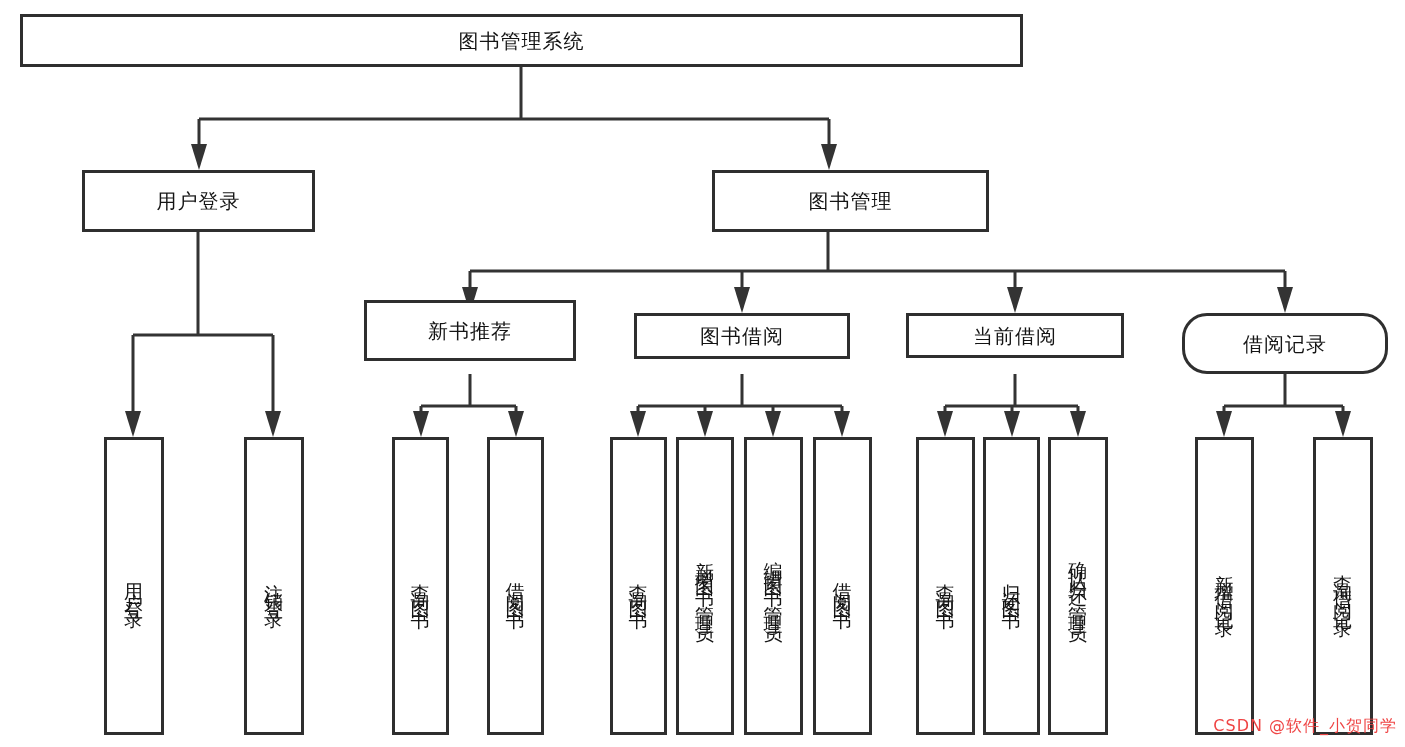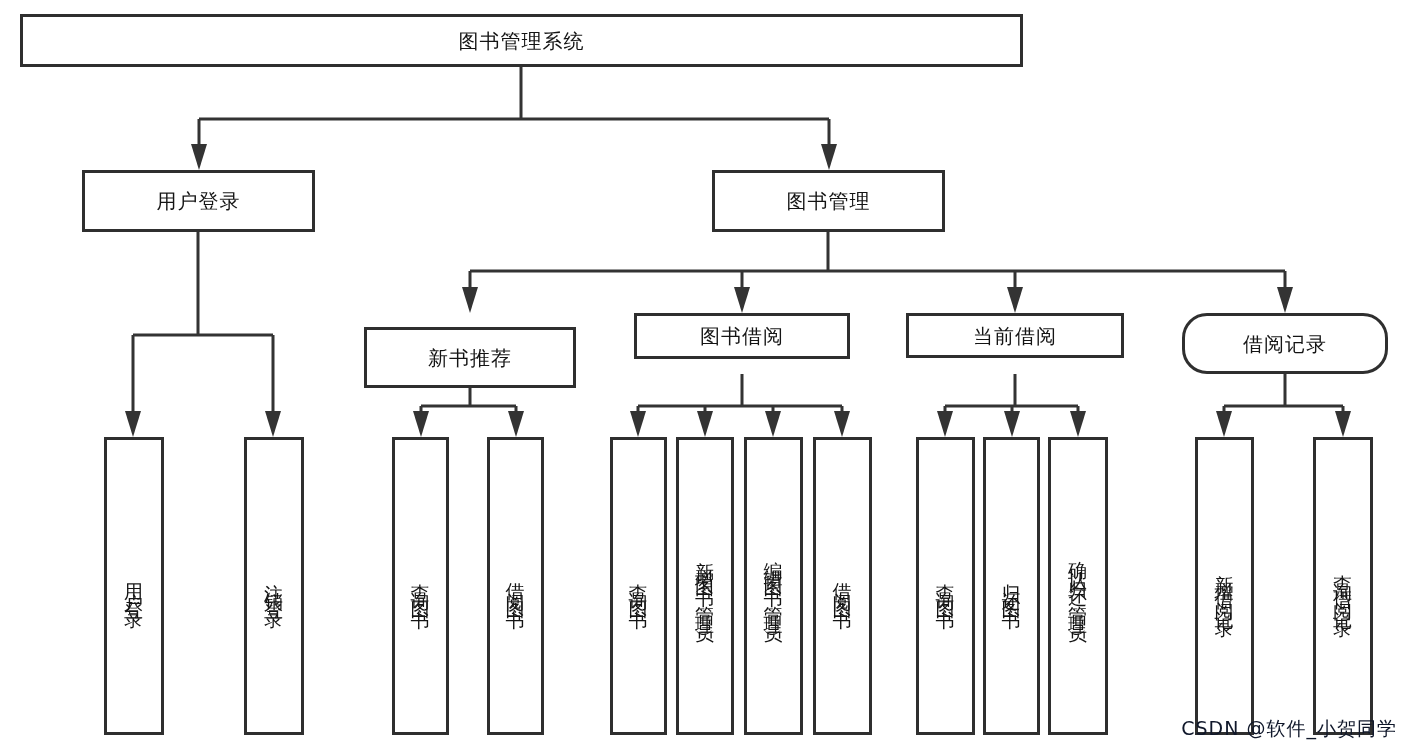--- a/index.html
+++ b/index.html
@@ -38,22 +38,22 @@
   .leaf .vtext {
     writing-mode: vertical-rl;
     text-orientation: mixed;
     letter-spacing: 9px;
     white-space: nowrap;
   }
   .watermark {
     position: absolute;
     right: 8px;
     top: 716px;
-    font-size: 19px;
-    color: #0f172a;
+    font-size: 16px;
+    color: #ef4444;
     letter-spacing: 1px;
   }
 </style>
 </head>
 <body>
 
 <div class="canvas">
 
   <svg class="connectors" viewBox="0 0 1405 747" xmlns="http://www.w3.org/2000/svg">
     <g stroke="#333333" stroke-width="3" fill="none">
@@ -95,25 +95,25 @@
     </g>
   </svg>
 
   <div class="box" style="left:20px; top:14px; width:1003px; height:53px;">
     <span>图书管理系统</span>
   </div>
 
   <div class="box" style="left:82px; top:170px; width:233px; height:62px;">
     <span>用户登录</span>
   </div>
-  <div class="box" style="left:712px; top:170px; width:233px; height:62px;">
+  <div class="box" style="left:712px; top:170px; width:277px; height:62px;">
     <span>图书管理</span>
   </div>
 
-  <div class="box" style="left:364px; top:327px; width:212px; height:61px;">
+  <div class="box" style="left:364px; top:300px; width:212px; height:61px;">
     <span>新书推荐</span>
   </div>
   <div class="box" style="left:634px; top:313px; width:216px; height:46px;">
     <span>图书借阅</span>
   </div>
   <div class="box" style="left:906px; top:313px; width:218px; height:45px;">
     <span>当前借阅</span>
   </div>
   <div class="box" style="left:1182px; top:313px; width:206px; height:61px;border-radius:25px;">
     <span>借阅记录</span>

